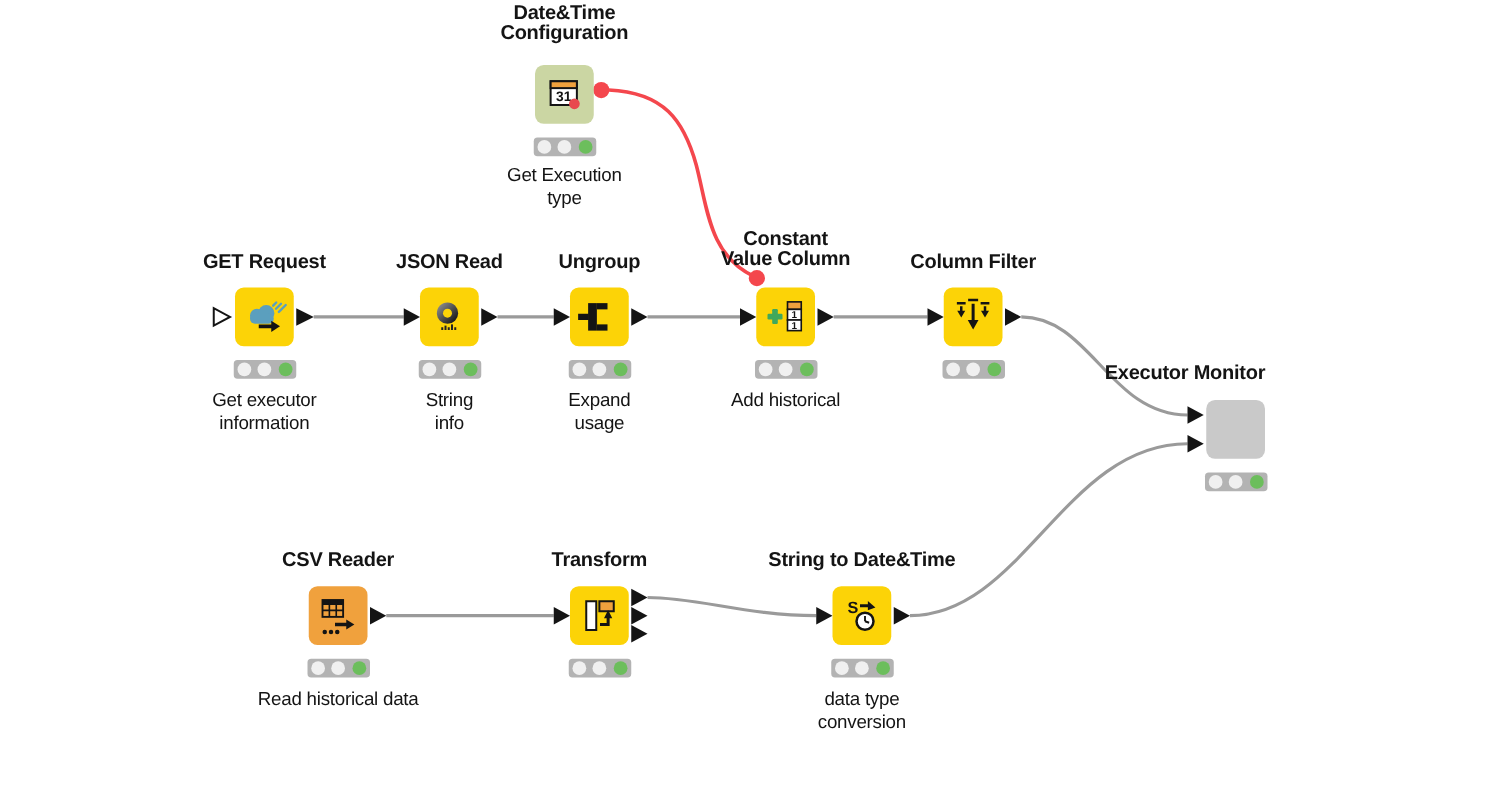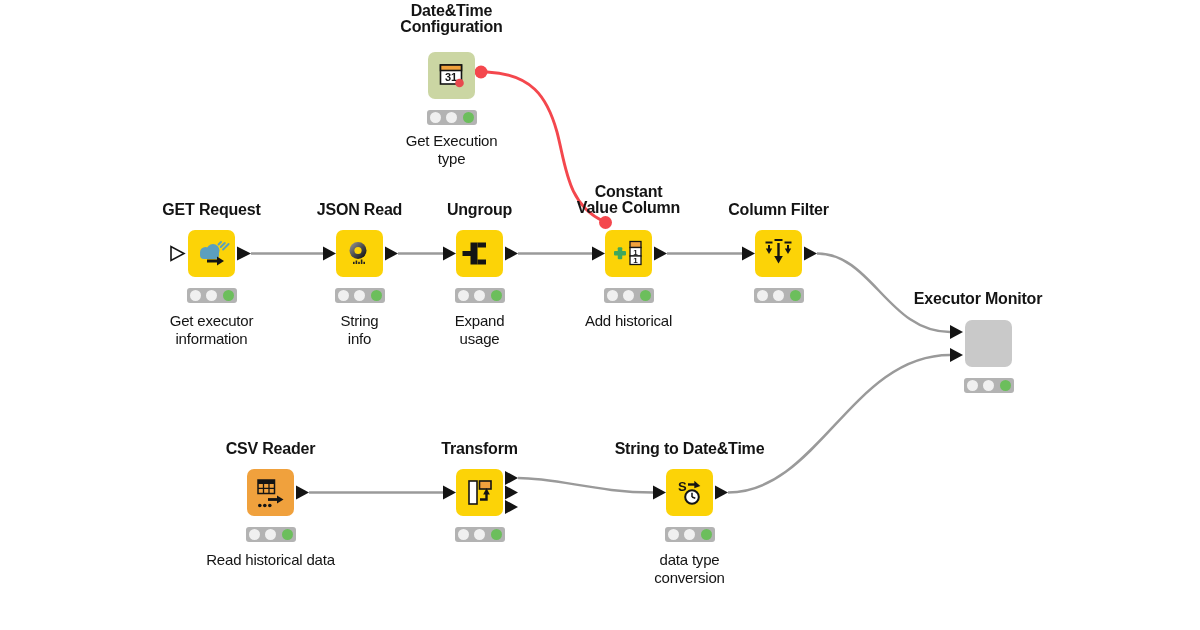--- a/index.html
+++ b/index.html
@@ -222,21 +222,21 @@
       <polygon class="ic-fill" points="29.8,18.5 36.2,18.5 33,24"></polygon>
       <polygon class="ic-fill" points="19.2,26 27.8,26 23.5,33.5"></polygon>
     </svg>
   </div>
   <div class="traffic" style="left:753.5px;top:288px">
     <i></i>
       <i></i>
       <i class="on"></i>
   </div>
 
-  <div class="title" style="left:978px;top:291px">
+  <div class="title" style="left:948px;top:291px">
     <div>Executor Monitor</div>
   </div>
   <div class="node gray" style="left:965px;top:320px"></div>
   <div class="traffic" style="left:963.5px;top:378px">
     <i></i>
       <i></i>
       <i class="on"></i>
   </div>
 
   <div class="title" style="left:270.5px;top:441px">

